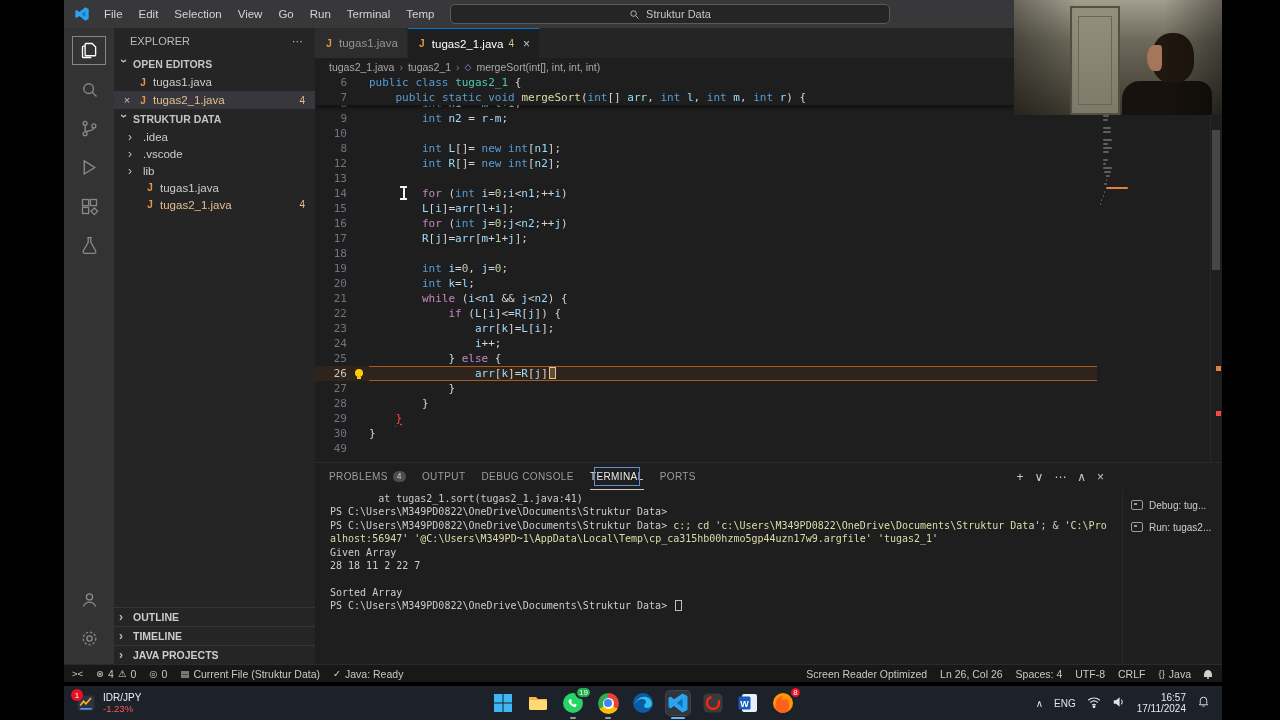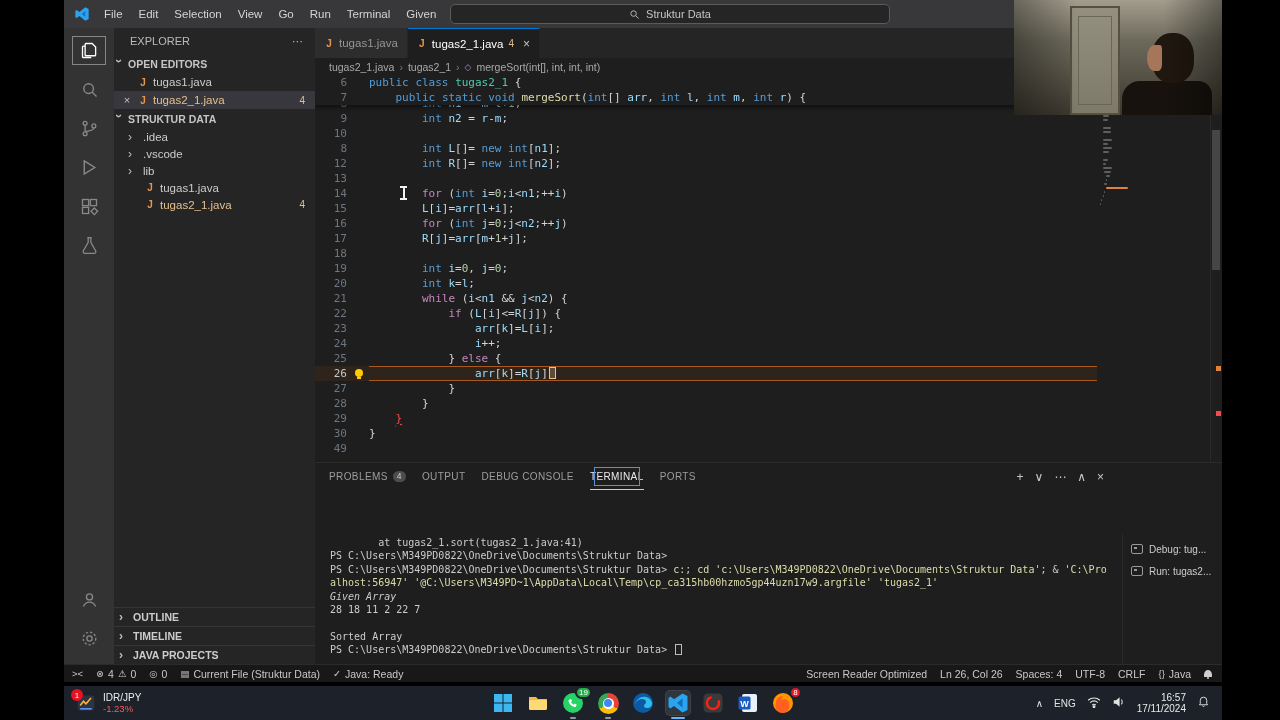--- a/index.html
+++ b/index.html
@@ -31,21 +31,21 @@
     padding-top:3px;flex:none;}
   .ab-item{width:44px;height:39px;display:flex;align-items:center;justify-content:center;color:#898989;}
   .ab-item.active{color:#ffffff;outline:1px solid rgba(180,180,180,.65);outline-offset:-6px;}
   .ab-bottom{margin-top:auto;display:flex;flex-direction:column;align-items:center;padding-bottom:6px;}
 
   
   .sidebar{width:201px;background:#252526;display:flex;flex-direction:column;font-size:11.5px;
     color:#cccccc;flex:none;overflow:hidden;}
   .sidebar-header{height:26px;display:flex;align-items:center;justify-content:space-between;
     padding:0 12px 0 16px;font-size:11px;color:#bbbbbb;flex:none;}
-  .side-sec{height:19px;display:flex;align-items:center;gap:4px;
+  .side-sec{height:19px;display:flex;align-items:center;gap:4px;padding-left:5px;
     font-weight:bold;font-size:10.5px;color:#c5c5c5;flex:none;}
   .chev{display:inline-block;width:10px;color:#bdbdbd;font-size:12px;line-height:10px;}
   .chev.open{transform:rotate(90deg);}
   .oe-row{height:18px;display:flex;align-items:center;padding-left:7px;gap:5px;}
   .oe-row.selected{background:#37373d;}
   .oe-close{width:12px;color:#c0c0c0;font-size:11px;text-align:center;}
   .oe-close-spacer{width:12px;}
   .jicon{color:#e8974a;font-weight:bold;font-size:10px;width:10px;text-align:center;}
   .oe-name{white-space:nowrap;}
   .oe-name.modified,.tree-name.modified{color:#e2c08d;}
@@ -93,21 +93,21 @@
   .mouse-ibeam::after{content:'';position:absolute;left:1px;top:0;width:7px;height:2px;
     background:#f2f2f2;box-shadow:0 12px 0 #f2f2f2,0 0 1px #000;}
   .minimap{position:absolute;top:32px;right:100px;width:22px;display:flex;flex-direction:column;gap:2px;}
   .mm-line{height:2px;background:#5e5e5e;border-radius:1px;flex:none;}
   .mm-cur{background:#e0823c;width:22px !important;}
   .scrollbar-v{position:absolute;top:0;right:0;bottom:0;width:12px;box-shadow:inset 1px 0 0 rgba(255,255,255,.05);}
   .sb-thumb{position:absolute;top:55px;left:2px;right:2px;height:140px;background:rgba(130,130,130,.4);}
   .ov-mark{position:absolute;right:1px;width:5px;height:5px;}
 
   
-  .panel{height:202px;border-top:1px solid #2b2b2b;display:flex;flex-direction:column;flex:none;gap:44px;}
+  .panel{height:202px;border-top:1px solid #2b2b2b;display:flex;flex-direction:column;flex:none;}
   .panel-header{height:27px;display:flex;align-items:center;padding:0 10px 0 14px;flex:none;}
   .ptab{display:flex;align-items:center;gap:5px;margin-right:16px;font-size:10px;letter-spacing:.4px;
     color:#9d9d9d;height:100%;border-bottom:1px solid transparent;}
   .ptab.active{color:#eaeaea;border-bottom-color:#cccccc;outline:1px solid #5b8fd9;outline-offset:-5px;}
   .ptab-badge{background:#4d4d4d;border-radius:8px;padding:0 4px;font-size:8.5px;color:#cccccc;
     height:11px;line-height:11px;}
   .panel-actions{margin-left:auto;display:flex;gap:11px;color:#c9c9c9;font-size:12px;padding-right:108px;}
   .panel-action{cursor:default;}
   .panel-body{flex:1;display:flex;min-height:0;}
   .terminal{flex:1;padding:2px 0 0 15px;font-family:"DejaVu Sans Mono",monospace;font-size:10px;
@@ -186,21 +186,21 @@
           </svg>
       </span>
       <div class="menus" id="menus">
           <span class="menu-item">File</span>
           <span class="menu-item">Edit</span>
           <span class="menu-item">Selection</span>
           <span class="menu-item">View</span>
           <span class="menu-item">Go</span>
           <span class="menu-item">Run</span>
           <span class="menu-item">Terminal</span>
-          <span class="menu-item">Given</span>
+          <span class="menu-item">Temp</span>
         </div>
       <span class="nav-arrow">←</span>
       <span class="nav-arrow">→</span>
       <div class="searchbox">
         <svg width="11" height="11" viewBox="0 0 24 24" fill="none" stroke="#bdbdbd" stroke-width="2">
             <circle cx="10" cy="10" r="6"></circle>
             <path d="M15 15l6 6"></path>
           </svg>
         <span>Struktur Data</span>
       </div>
@@ -552,21 +552,21 @@
                 <span class="panel-action">∧</span>
                 <span class="panel-action">×</span>
               </div>
           </div>
           <div class="panel-body">
             <div class="terminal" id="terminal">
                 <div class="term-line"><span style="color: rgb(204, 204, 204);">        at tugas2_1.sort(tugas2_1.java:41)</span></div>
                 <div class="term-line"><span style="color: rgb(204, 204, 204);">PS C:\Users\M349PD0822\OneDrive\Documents\Struktur Data&gt; </span></div>
                 <div class="term-line"><span style="color: rgb(204, 204, 204);">PS C:\Users\M349PD0822\OneDrive\Documents\Struktur Data&gt; </span><span style="color: rgb(220, 220, 170);">c:</span><span style="color: rgb(204, 204, 204);">; </span><span style="color: rgb(220, 220, 170);">cd </span><span style="color: rgb(220, 220, 170);">'c:\Users\M349PD0822\OneDrive\Documents\Struktur Data'</span><span style="color: rgb(204, 204, 204);">; &amp; </span><span style="color: rgb(220, 220, 170);">'C:\Pro</span></div>
                 <div class="term-line"><span style="color: rgb(220, 220, 170);">alhost:56947'</span><span style="color: rgb(204, 204, 204);"> </span><span style="color: rgb(220, 220, 170);">'@C:\Users\M349PD~1\AppData\Local\Temp\cp_ca315hb00hzmo5gp44uzn17w9.argfile'</span><span style="color: rgb(204, 204, 204);"> </span><span style="color: rgb(220, 220, 170);">'tugas2_1'</span></div>
-                <div class="term-line"><span style="color: rgb(204, 204, 204); font-style: italic;">Given Array</span></div>
+                <div class="term-line"><span style="color: rgb(204, 204, 204);">Given Array</span></div>
                 <div class="term-line"><span style="color: rgb(204, 204, 204);">28 18 11 2 22 7</span></div>
                 <div class="term-line"></div>
                 <div class="term-line"><span style="color: rgb(204, 204, 204);">Sorted Array</span></div>
                 <div class="term-line"><span style="color: rgb(204, 204, 204);">PS C:\Users\M349PD0822\OneDrive\Documents\Struktur Data&gt; </span><span class="term-cursor"></span></div>
               </div>
             <div class="panel-side" id="sessions">
                 <div class="session">
                   <span class="session-icon"></span>
                   <span>Debug: tug...</span>
                 </div>

